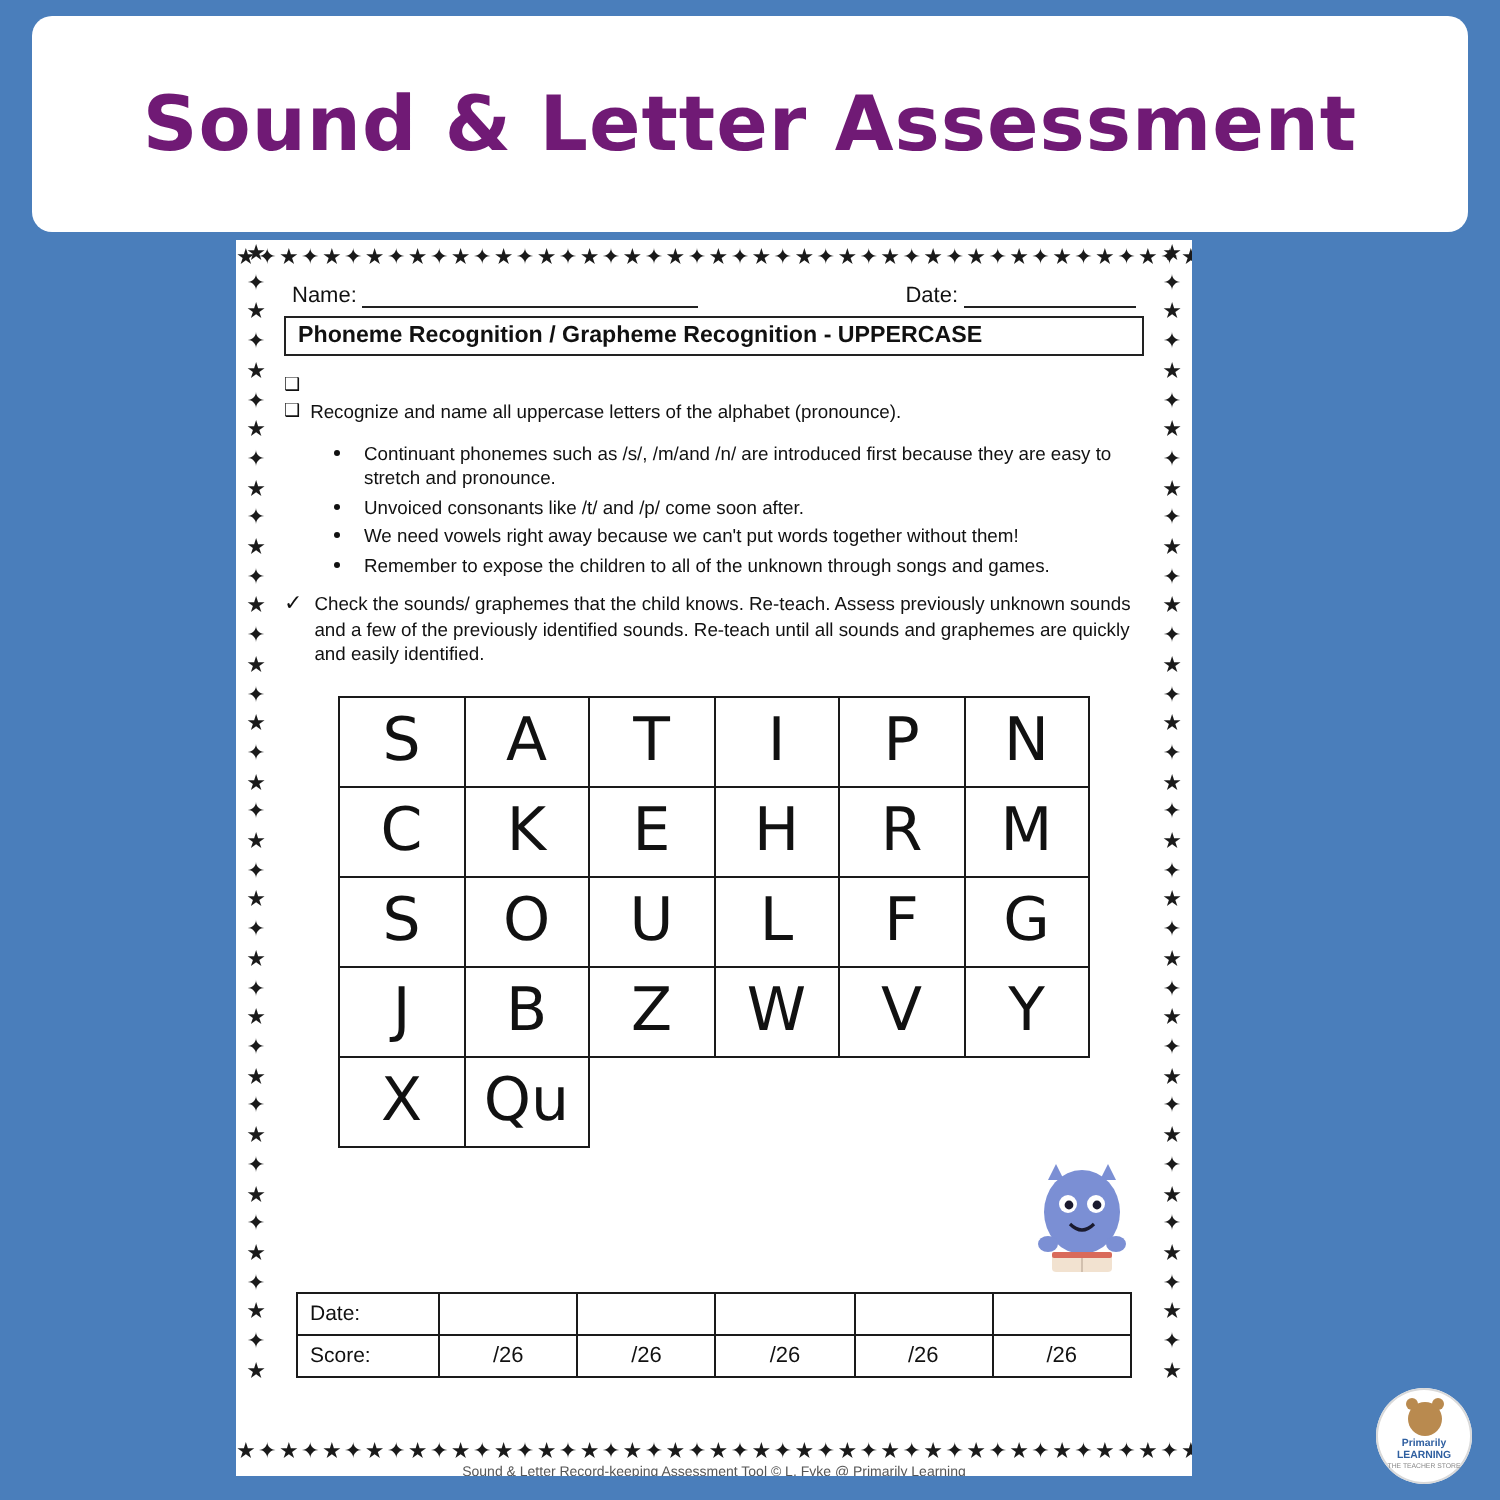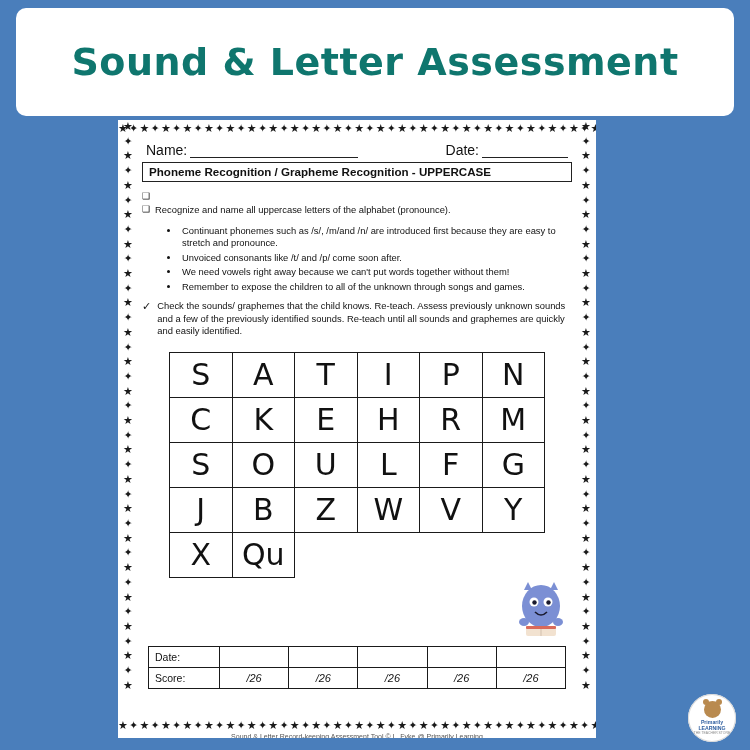--- a/index.html
+++ b/index.html
@@ -28,21 +28,21 @@
     flex-direction: column;
     align-items: center;
     justify-content: center;
     box-sizing: border-box;
   }
   .title-line {
     font-family: "DejaVu Sans", sans-serif;
     font-weight: bold;
     font-size: 38px;
     line-height: 46px;
-    color: #0f766e;
+    color: #701a75;
     letter-spacing: 0.5px;
     white-space: nowrap;
   }
 
   
   .page {
     position: absolute;
     left: 118px;
     top: 120px;
     width: 478px;
@@ -97,21 +97,21 @@
   .namedate {
     display: flex;
     justify-content: space-between;
     align-items: flex-end;
     font-size: 11.5px;
     color: #111;
     padding: 0 4px 0 4px;
     margin-bottom: 4px;
   }
   .nd-item { display: flex; align-items: flex-end; gap: 3px; }
-  .nd-label { font-size: 14px; }
+  .nd-label { font-size: 11px; }
   .nd-rule { border-bottom: 1px solid #222; display: inline-block; height: 11px; }
   .nd-rule.long { width: 168px; }
   .nd-rule.short { width: 86px; }
 
   .title-box {
     border: 1px solid #222;
     padding: 2px 16px 3px 6px;
     font-size: 11.6px;
     font-weight: bold;
     color: #111;
@@ -186,21 +186,21 @@
     table-layout: fixed;
   }
   .score-table td {
     border: 1px solid #1a1a1a;
     height: 20px;
     font-size: 10.5px;
     color: #111;
     padding: 0 6px;
   }
   .score-table td.label { width: 58px; font-size: 10.5px; }
-  .score-table td.val { text-align: center; font-style: italic; font-size: 11px; }
+  .score-table td.val { text-align: center; font-size: 11px; }
 
   
   .monster {
     position: absolute;
     left: 370px;
     top: 436px;
     width: 58px;
     height: 64px;
   }
 

